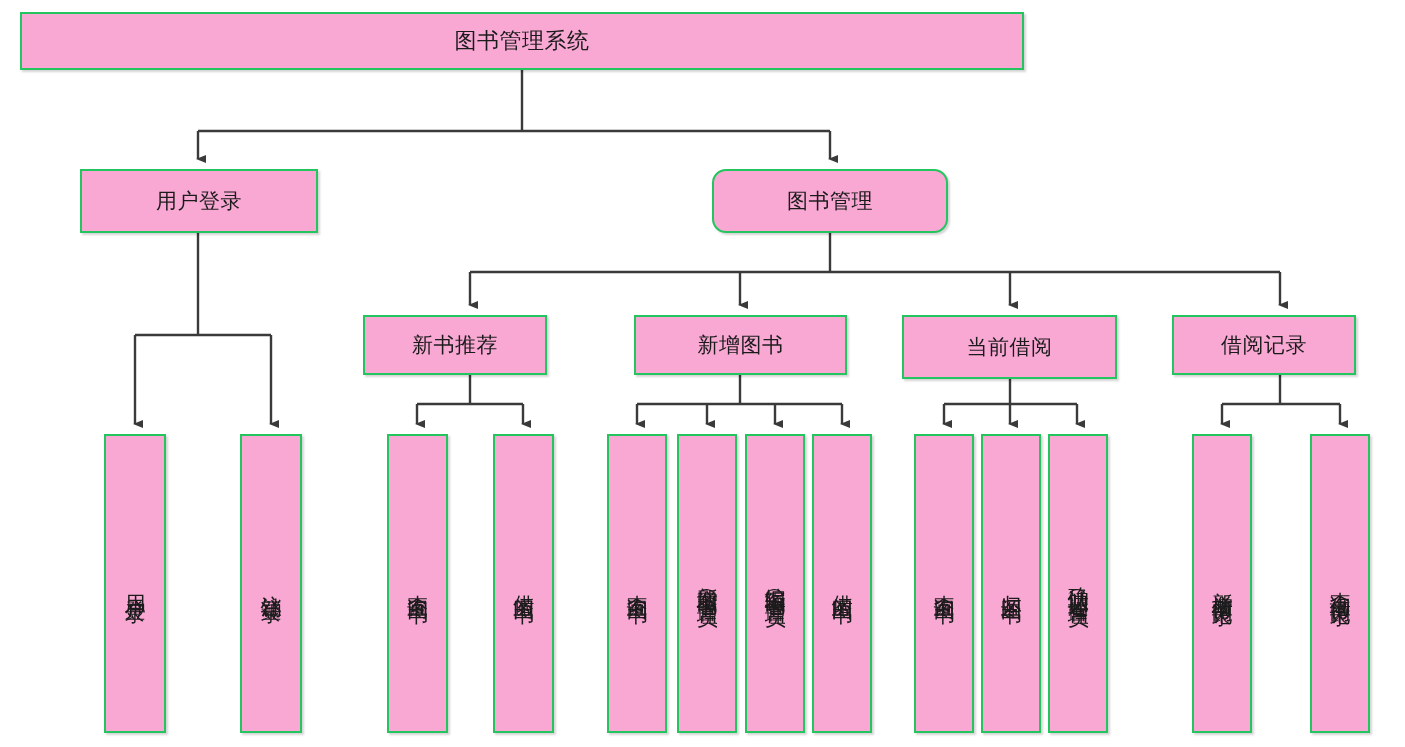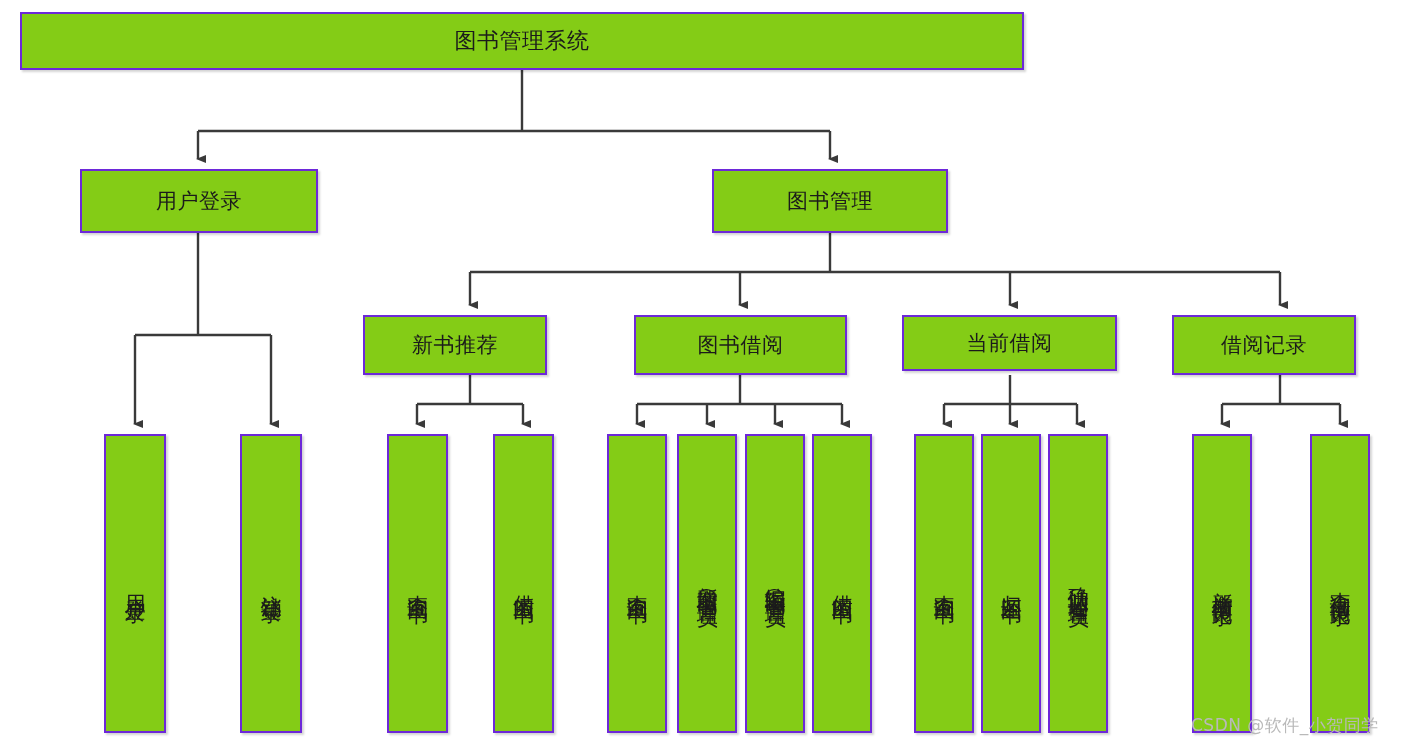--- a/index.html
+++ b/index.html
@@ -22,22 +22,22 @@
     position: absolute;
     left: 0;
     top: 0;
     width: 1405px;
     height: 747px;
     pointer-events: none;
   }
   .node {
     position: absolute;
     box-sizing: border-box;
-    border: 2px solid #6d28d9;
-    background: #84cc16;
+    border: 2px solid #22c55e;
+    background: #f9a8d4;
     box-shadow: 2px 2px 2px rgba(0,0,0,0.17);
     display: flex;
     align-items: center;
     justify-content: center;
     color: #1b1b1b;
   }
   .node .label {
     display: block;
     text-align: center;
     line-height: 1.18;
@@ -130,31 +130,31 @@
     </g>
   </svg>
 
   <div class="node h root" style="left:20px; top:12px; width:1004px; height:58px;">
     <span class="label">图书管理系统</span>
   </div>
 
   <div class="node h" style="left:80px; top:169px; width:238px; height:64px;">
     <span class="label">用户登录</span>
   </div>
-  <div class="node h" style="left:712px; top:169px; width:236px; height:64px;">
+  <div class="node h" style="left:712px; top:169px; width:236px; height:64px;border-radius:14px;">
     <span class="label">图书管理</span>
   </div>
 
   <div class="node h" style="left:363px; top:315px; width:184px; height:60px;">
     <span class="label">新书推荐</span>
   </div>
   <div class="node h" style="left:634px; top:315px; width:213px; height:60px;">
-    <span class="label">图书借阅</span>
-  </div>
-  <div class="node h" style="left:902px; top:315px; width:215px; height:56px;">
+    <span class="label">新增图书</span>
+  </div>
+  <div class="node h" style="left:902px; top:315px; width:215px; height:64px;">
     <span class="label">当前借阅</span>
   </div>
   <div class="node h" style="left:1172px; top:315px; width:184px; height:60px;">
     <span class="label">借阅记录</span>
   </div>
 
   <div class="node v" style="left:104px; top:434px; width:62px; height:299px;">
     <span class="label">用户登录</span>
   </div>
   <div class="node v" style="left:240px; top:434px; width:62px; height:299px;">
@@ -191,15 +191,14 @@
     <span class="label">确认归还（管理员）</span>
   </div>
 
   <div class="node v" style="left:1192px; top:434px; width:60px; height:299px;">
     <span class="label">新增借阅记录</span>
   </div>
   <div class="node v" style="left:1310px; top:434px; width:60px; height:299px;">
     <span class="label">查询借阅记录</span>
   </div>
 
-  <div class="watermark">CSDN @软件_小贺同学</div>
 
 </div>
 
 </body></html>

